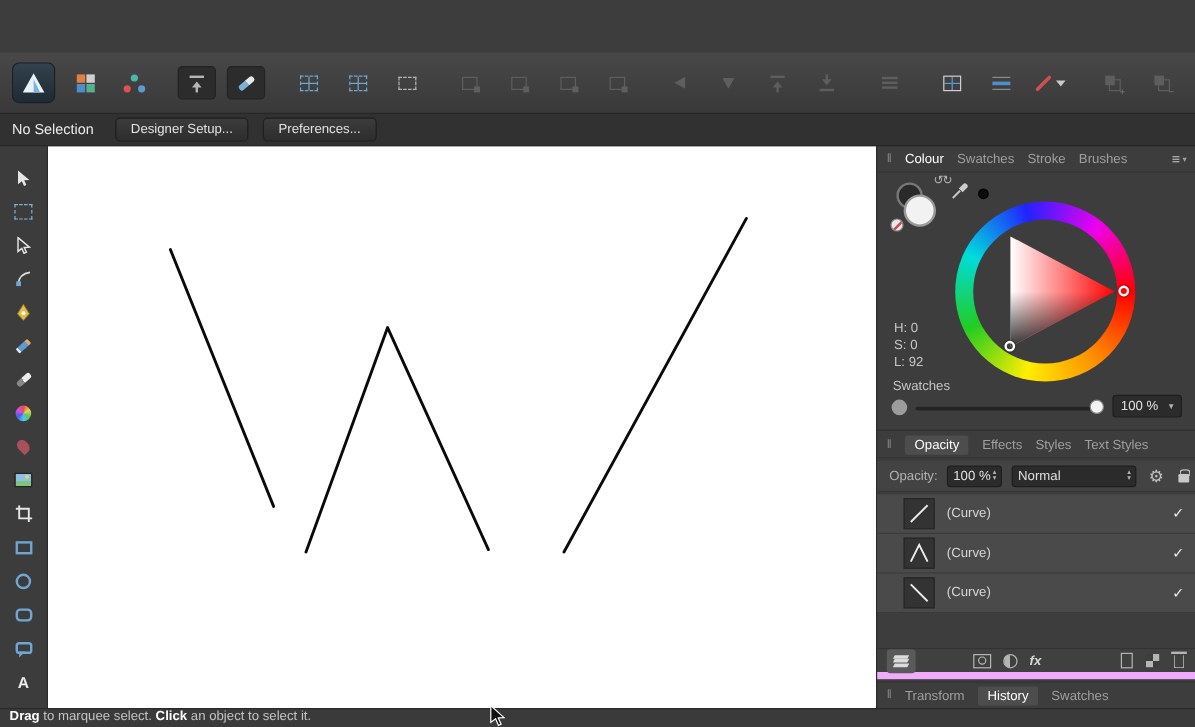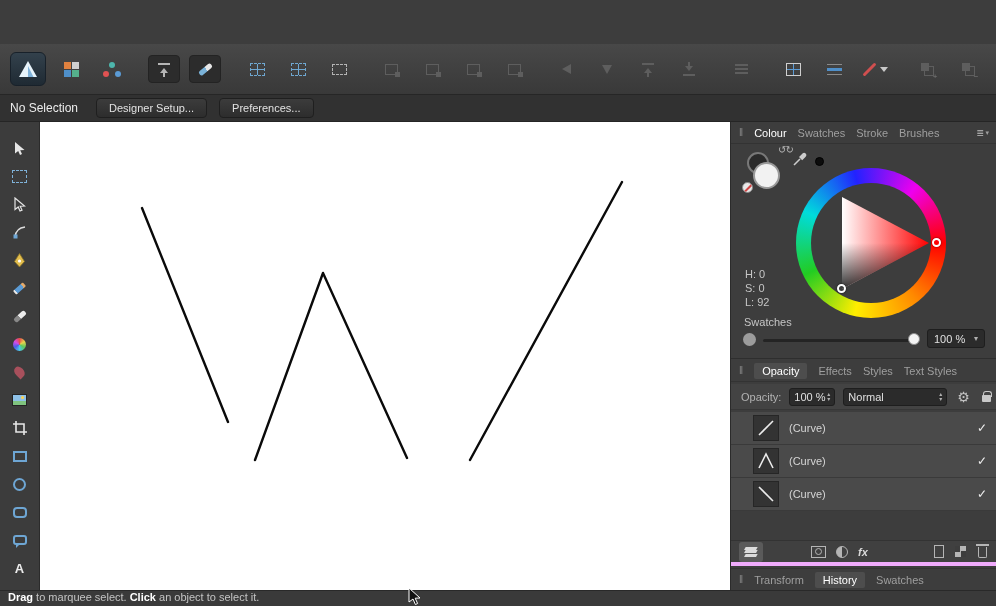--- a/index.html
+++ b/index.html
@@ -129,21 +129,21 @@
   .spin.blendbox{width:104px;margin-left:8px}
   .gear{margin-left:10px;font-size:14px;color:#c2c2c2}
   .lock{position:relative;width:9px;height:7px;background:#c8c8c8;border-radius:1px;margin-left:12px;margin-top:3px}
   .lock::before{content:"";position:absolute;left:1px;top:-4px;width:7px;height:5px;border:1.5px solid #c8c8c8;border-bottom:none;border-radius:3px 3px 0 0}
 
   .lrow{position:absolute;left:0;width:266px;height:33px;background:#4a4a4a;border-bottom:1px solid #3a3a3a}
   .lthumb{position:absolute;left:22px;top:3px;width:26px;height:26px;background:#333;border:1px solid #262626}
   .llabel{position:absolute;left:58px;top:10px;color:#d5d5d5}
   .lcheck{position:absolute;right:10px;top:9px;color:#ececec;font-size:12px}
 
-  .lbar{position:absolute;left:0;top:418px;width:266px;height:26px;background:#404040;border-top:1px solid #333;border-bottom:4px solid #f0abfc;display:flex;align-items:center}
+  .lbar{position:absolute;left:0;top:418px;width:266px;height:26px;background:#404040;border-top:1px solid #333;border-bottom:6px solid #f0abfc;display:flex;align-items:center}
   .stackbtn{width:24px;height:20px;background:#5a5a5a;border-radius:3px;margin-left:8px;display:flex;flex-direction:column;align-items:center;justify-content:center;gap:1px}
   .stackbtn i{width:12px;height:2.5px;background:#dcdcdc;transform:skewX(-28deg)}
   .mask-ic{width:15px;height:12px;border:1px solid #b5b5b5;display:flex;align-items:center;justify-content:center;margin-left:48px}
   .mask-ic i{width:7px;height:7px;border:1px solid #b5b5b5;border-radius:50%}
   .adj-ic{width:12px;height:12px;border:1px solid #b5b5b5;border-radius:50%;background:linear-gradient(90deg,#b5b5b5 50%,transparent 50%);margin-left:10px}
   .fx{margin-left:10px;font-style:italic;font-weight:bold;color:#d8d8d8}
   .page{width:10px;height:13px;border:1px solid #b5b5b5;margin-left:auto}
   .check-ic{width:11px;height:11px;background:conic-gradient(#b5b5b5 25%,#3d3d3d 0 50%,#b5b5b5 0 75%,#3d3d3d 0);margin-left:11px}
   .trash{position:relative;width:9px;height:11px;border:1px solid #b5b5b5;border-top:none;border-radius:0 0 2px 2px;margin-left:12px;margin-right:10px;margin-top:2px}
   .trash::before{content:"";position:absolute;left:-3px;top:-3px;width:13px;height:2px;background:#b5b5b5}

